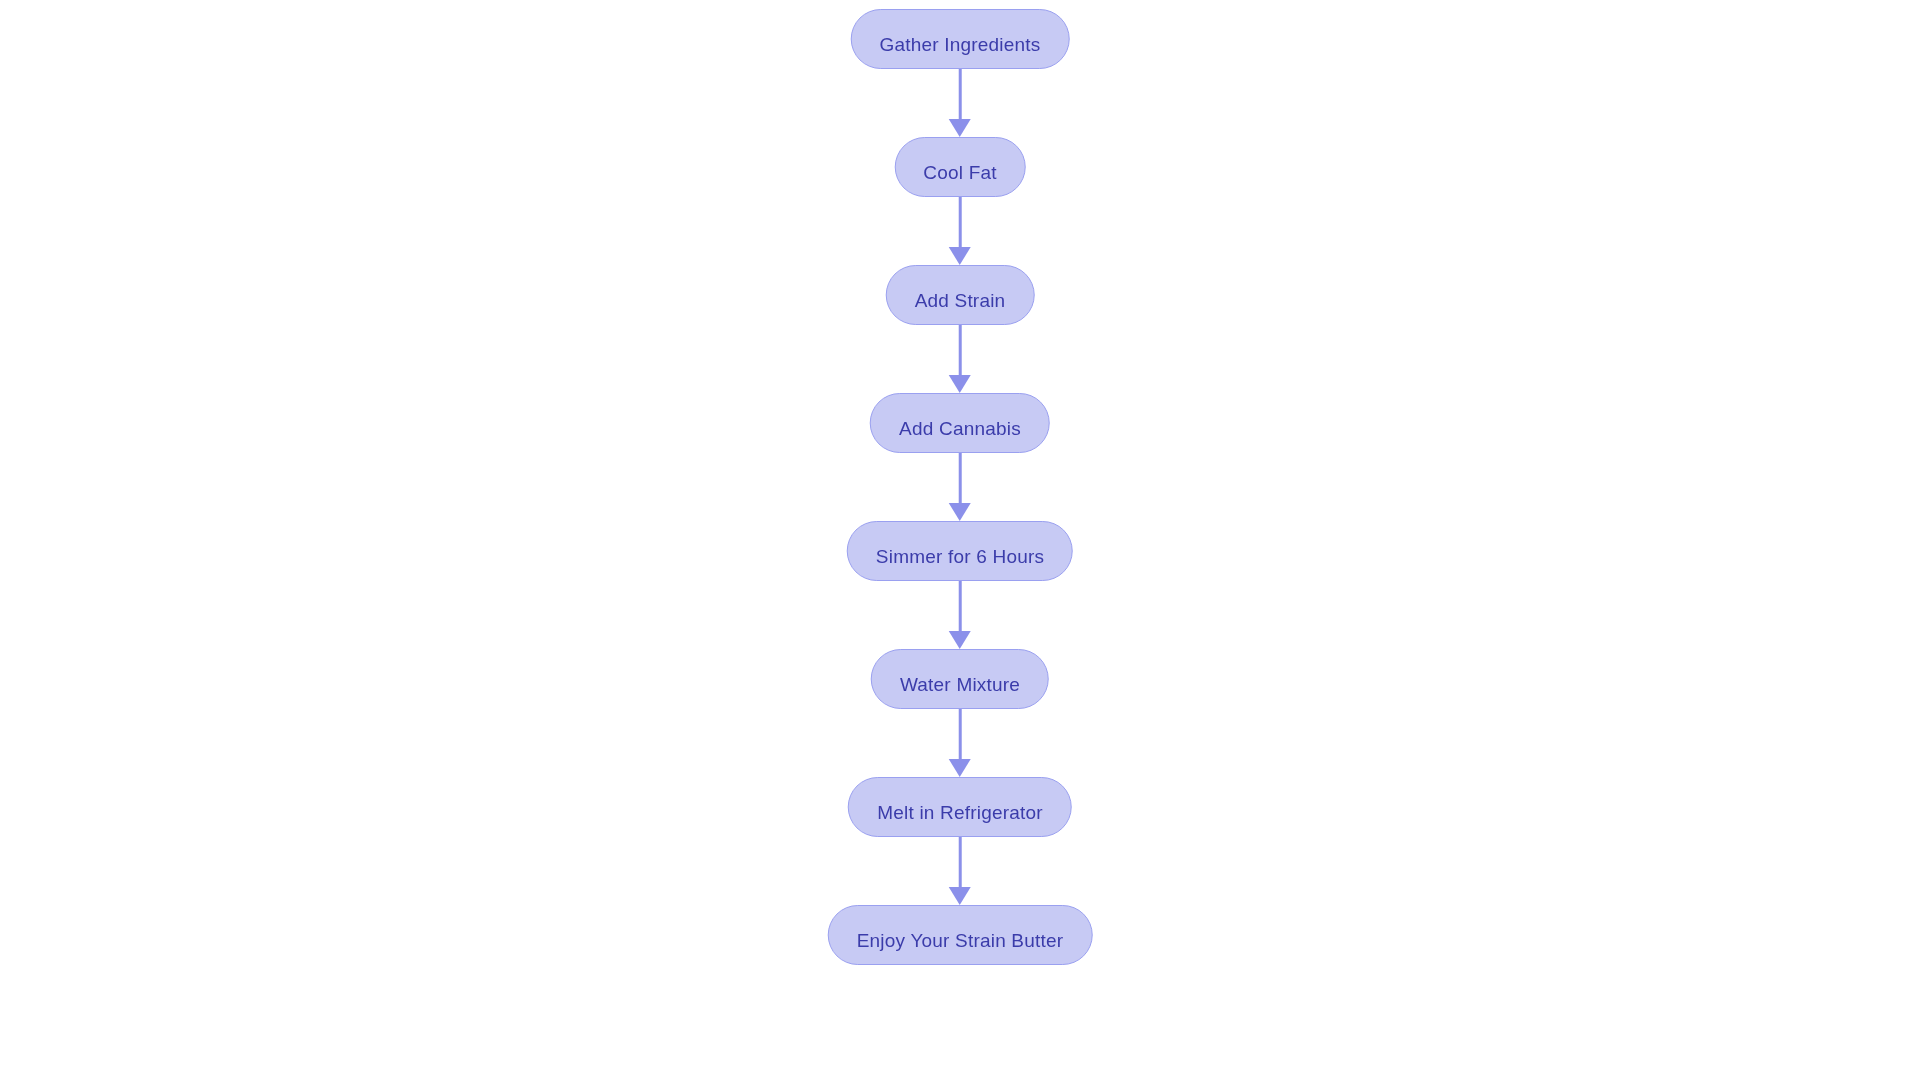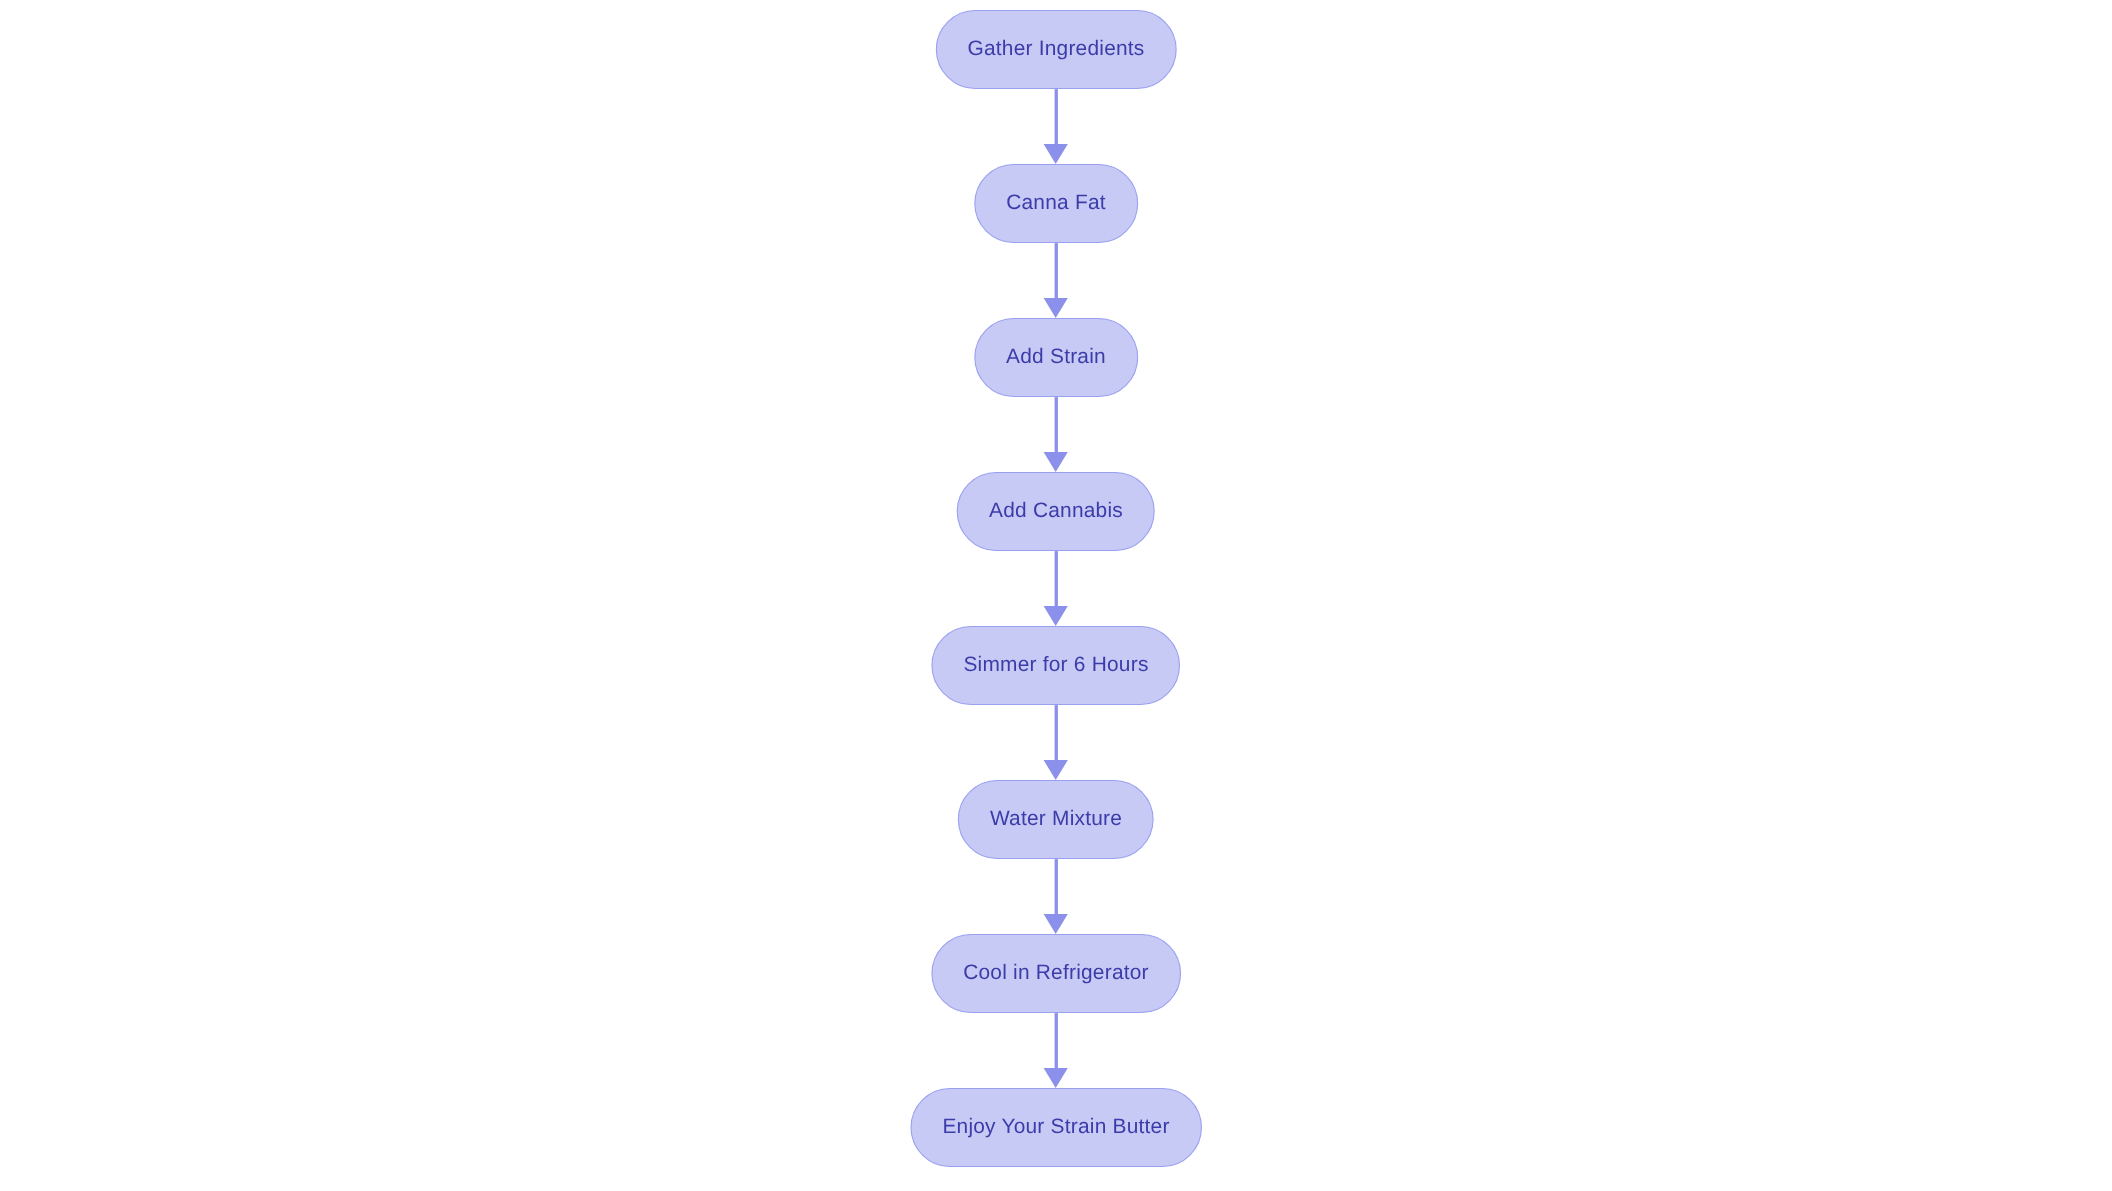--- a/index.html
+++ b/index.html
@@ -21,21 +21,21 @@
   .flow {
     position: absolute;
     top: 9px;
     left: 50%;
     transform: translateX(-50%);
     display: flex;
     flex-direction: column;
     align-items: center;
   }
   .node {
-    height: 72px;
+    height: 60px;
     line-height: 69px;
     padding: 0 28px;
     border-radius: 36px;
     background: var(--node-fill, #c7caf4);
     border: 1.5px solid var(--node-border, #9aa0f0);
     box-sizing: border-box;
     color: var(--node-text, #3b3caa);
     font-size: 19px;
     letter-spacing: 0.2px;
     white-space: nowrap;
@@ -69,21 +69,21 @@
     <div class="node">
       <span>Gather Ingredients</span>
     </div>
 
     <div class="connector">
       <div class="line"></div>
       <div class="head"></div>
     </div>
 
     <div class="node">
-      <span>Canna Fat</span>
+      <span>Cool Fat</span>
     </div>
 
     <div class="connector">
       <div class="line"></div>
       <div class="head"></div>
     </div>
 
     <div class="node">
       <span>Add Strain</span>
     </div>
@@ -114,21 +114,21 @@
     <div class="node">
       <span>Water Mixture</span>
     </div>
 
     <div class="connector">
       <div class="line"></div>
       <div class="head"></div>
     </div>
 
     <div class="node">
-      <span>Cool in Refrigerator</span>
+      <span>Melt in Refrigerator</span>
     </div>
 
     <div class="connector">
       <div class="line"></div>
       <div class="head"></div>
     </div>
 
     <div class="node">
       <span>Enjoy Your Strain Butter</span>
     </div>

